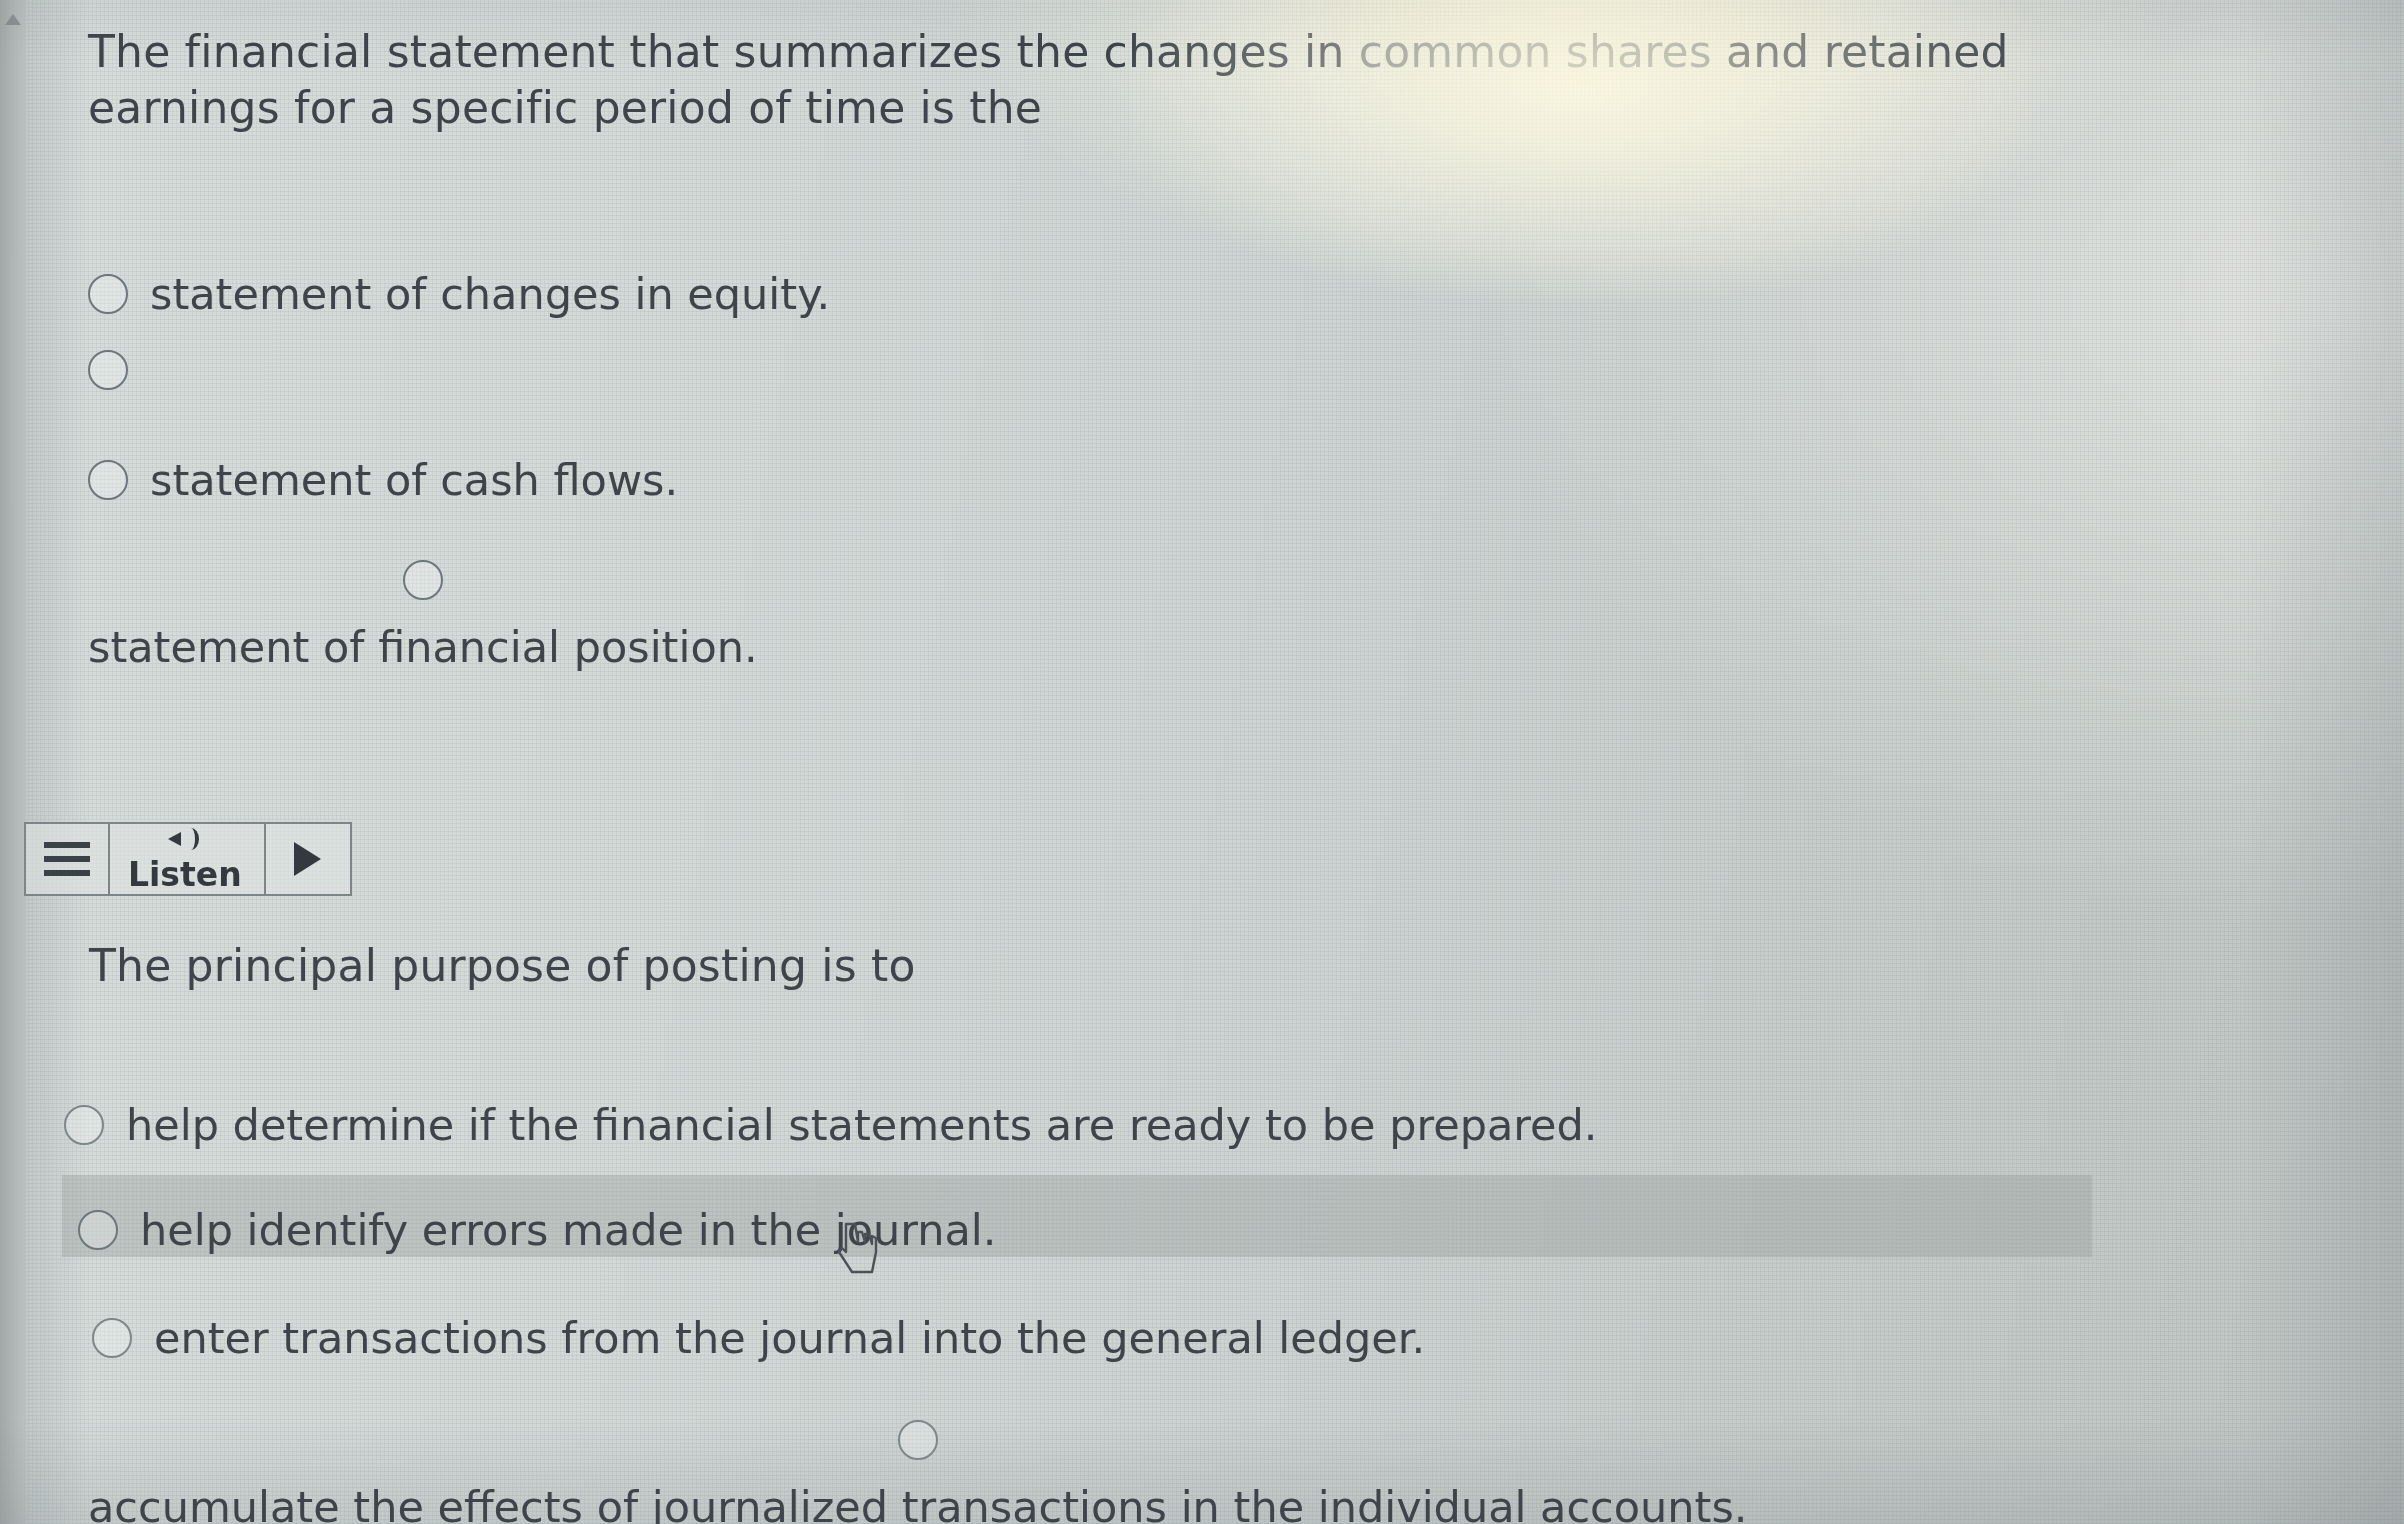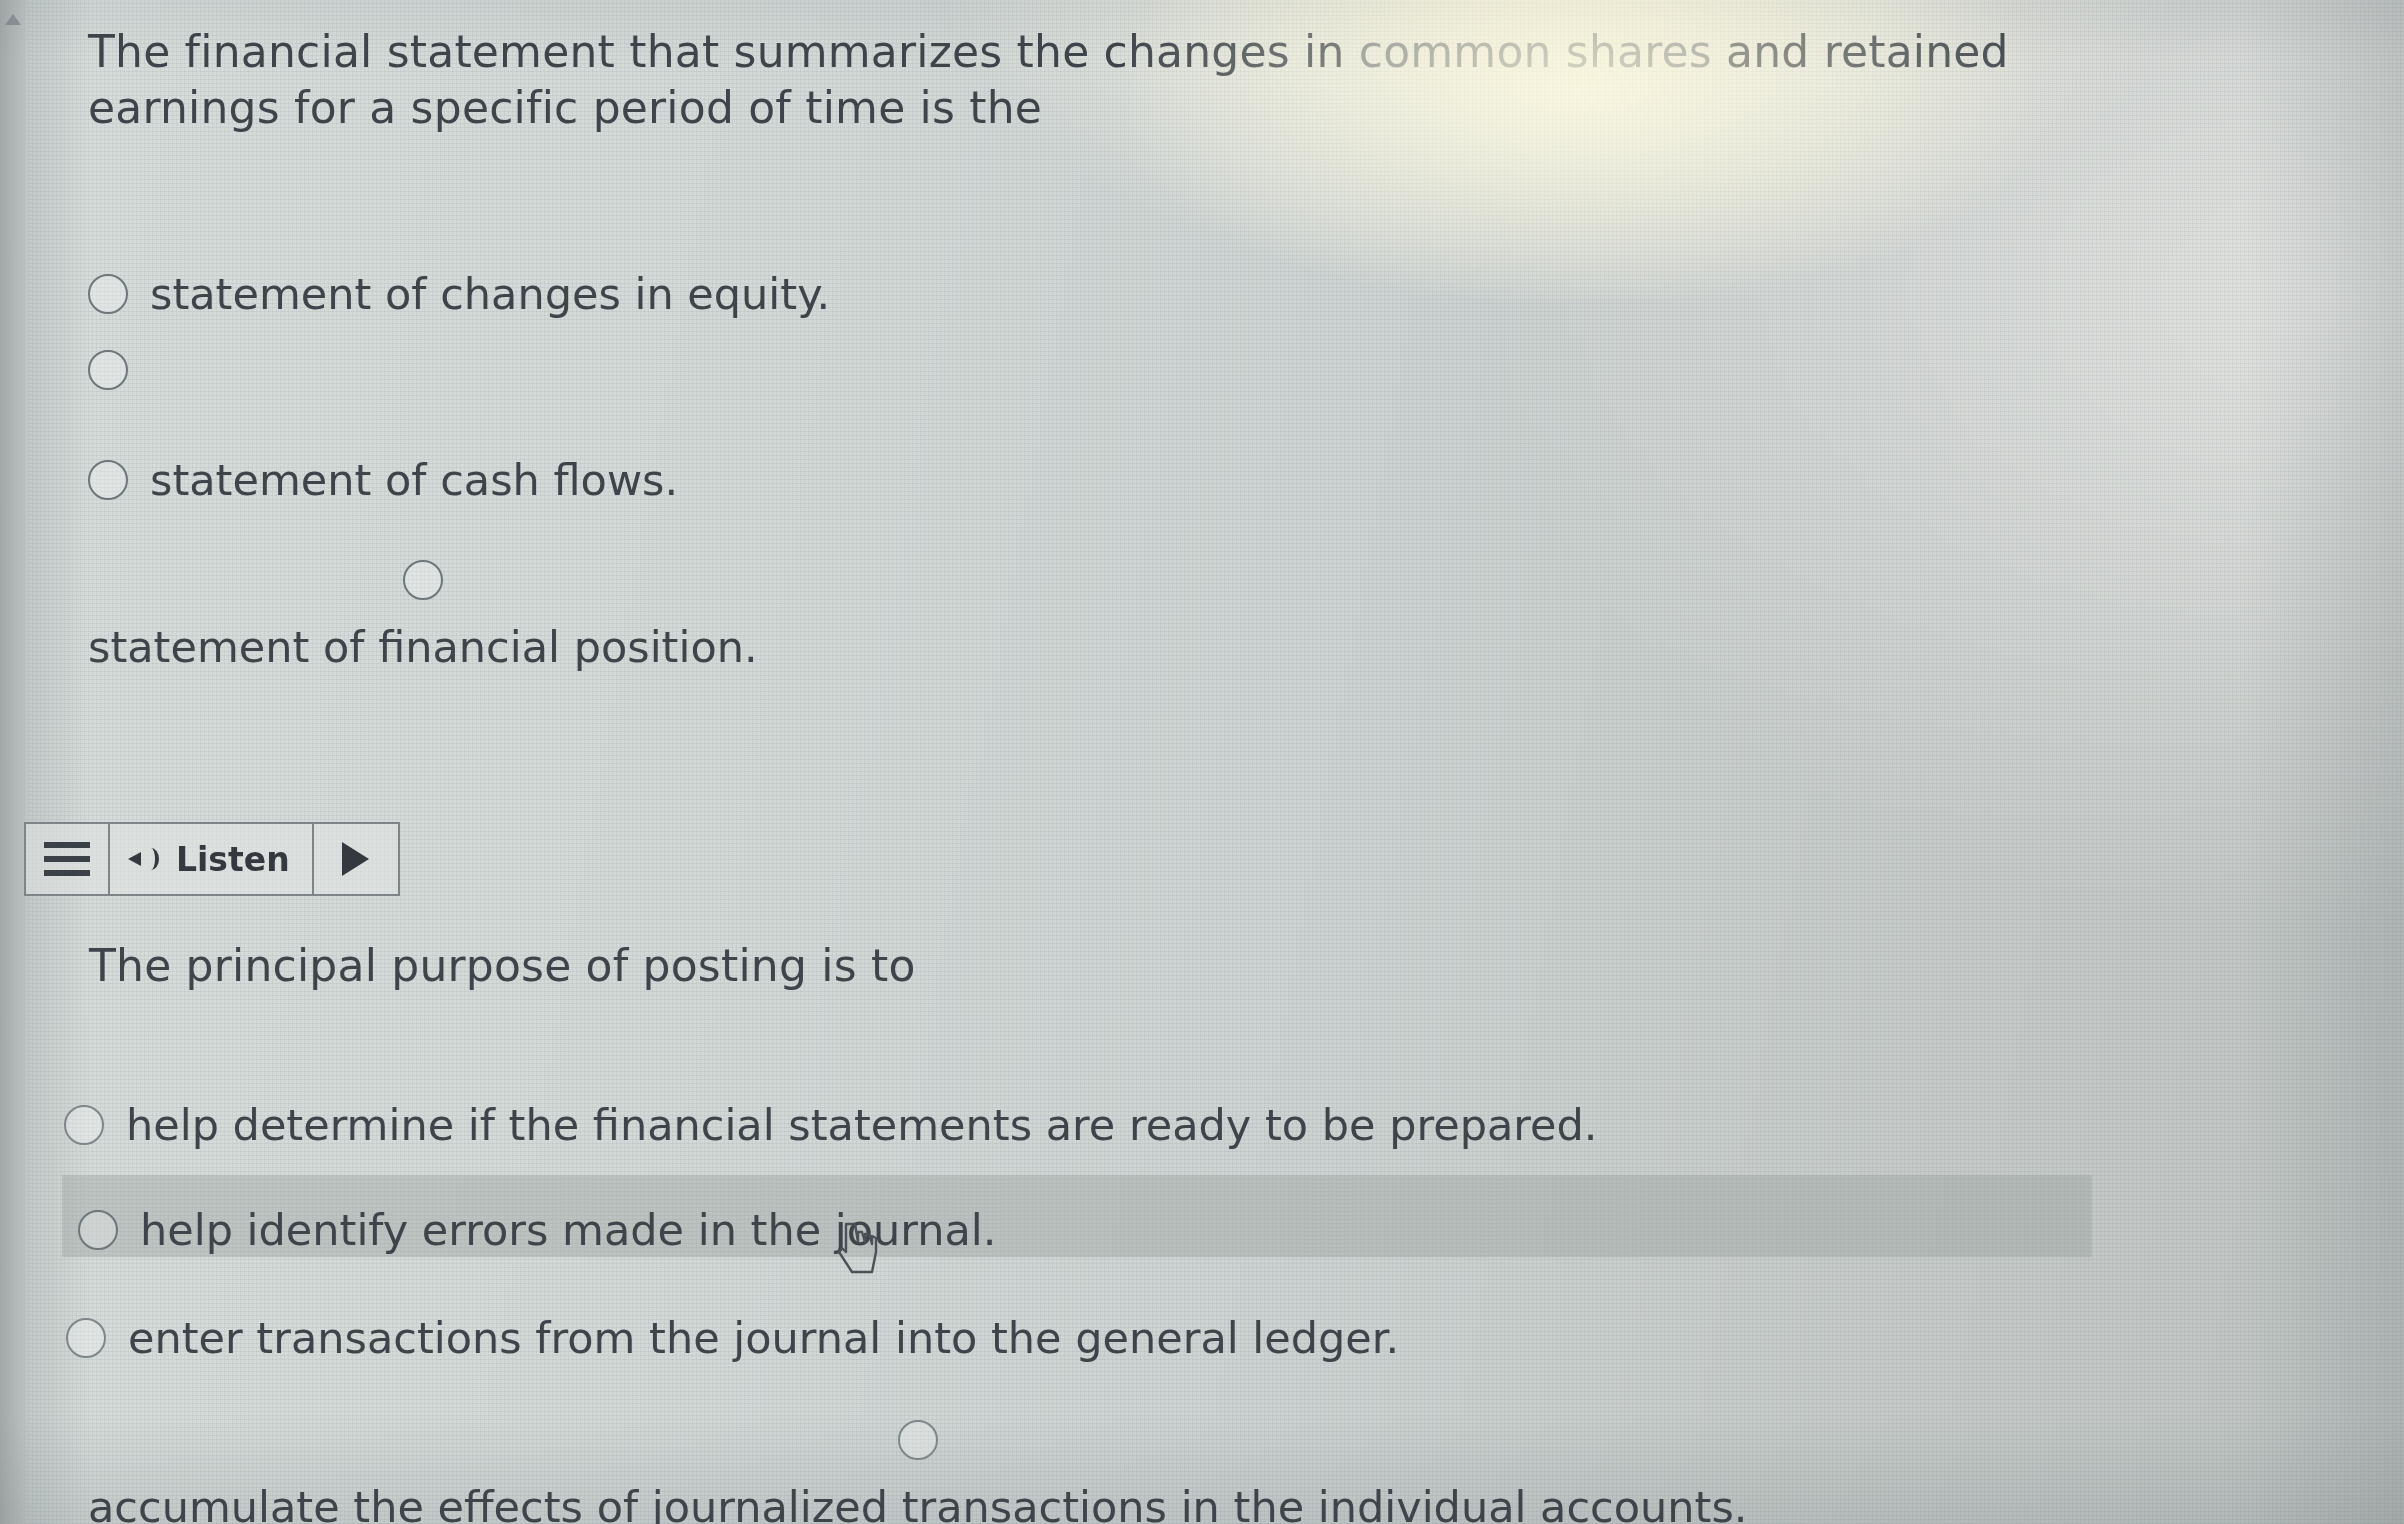--- a/index.html
+++ b/index.html
@@ -141,20 +141,21 @@
     display: block;
     width: 46px; height: 6px;
     background: #3b4247;
   }
   #listen-main {
     display: flex;
     align-items: center;
     gap: 14px;
     padding: 0 22px 0 18px;
     border-right: 2px solid #7d8589;
+    flex-direction: column;
   }
   #listen-label {
     font-size: 33px;
     font-weight: bold;
     color: #33393e;
   }
   .spk {
     width: 34px; height: 30px;
     position: relative;
   }
@@ -278,21 +279,21 @@
   <div class="hl"></div>
 
   <div class="opt" style="left:64px; top:1100px;">
     <span class="radio soft"></span>
     <span>help determine if the financial statements are ready to be prepared.</span>
   </div>
   <div class="opt" style="left:78px; top:1205px;">
     <span class="radio"></span>
     <span>help identify errors made in the journal.</span>
   </div>
-  <div class="opt" style="left:66px; top:1313px;">
+  <div class="opt" style="left:92px; top:1313px;">
     <span class="radio soft"></span>
     <span>enter transactions from the journal into the general ledger.</span>
   </div>
   <div class="opt" style="left:88px; top:1420px;flex-direction:column;">
     <span class="radio soft"></span>
     <span>accumulate the effects of journalized transactions in the individual accounts.</span>
   </div>
 
   <svg id="cursor" viewBox="0 0 46 54">
     <path d="M8 2 L8 30 L4 26 L1 30 L14 50 L34 50 L38 30 L38 16 L34 14 L34 22 L31 12 L27 12 L27 20 L24 10 L20 10 L20 20 L17 2 Z" fill="none" stroke="#4a5157" stroke-width="2.4" stroke-linejoin="round"></path>

